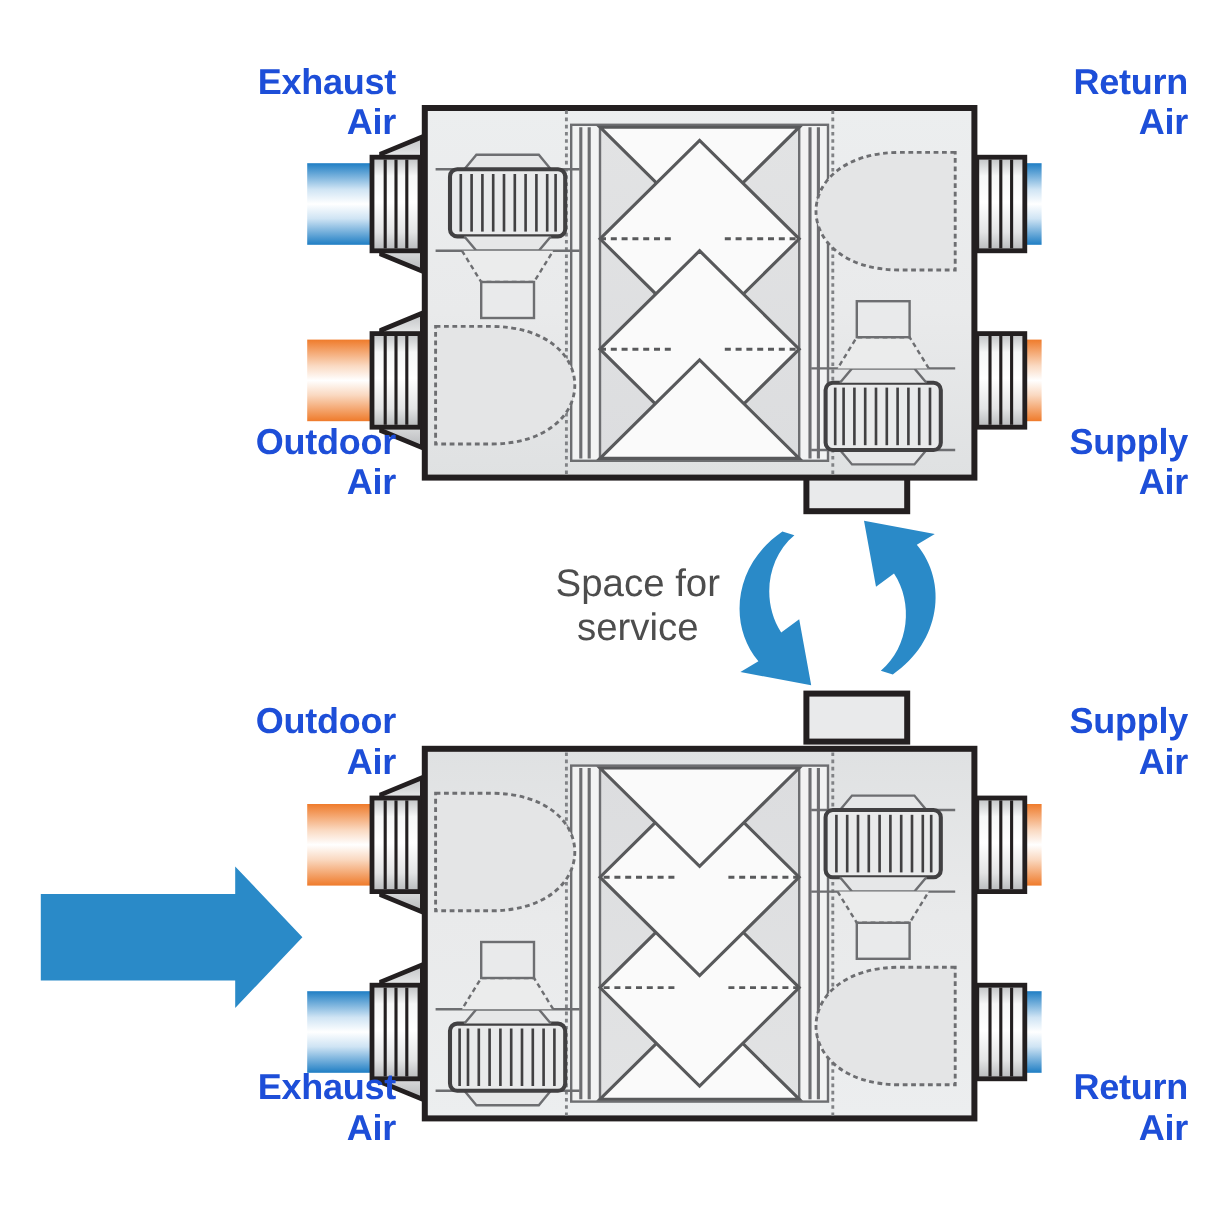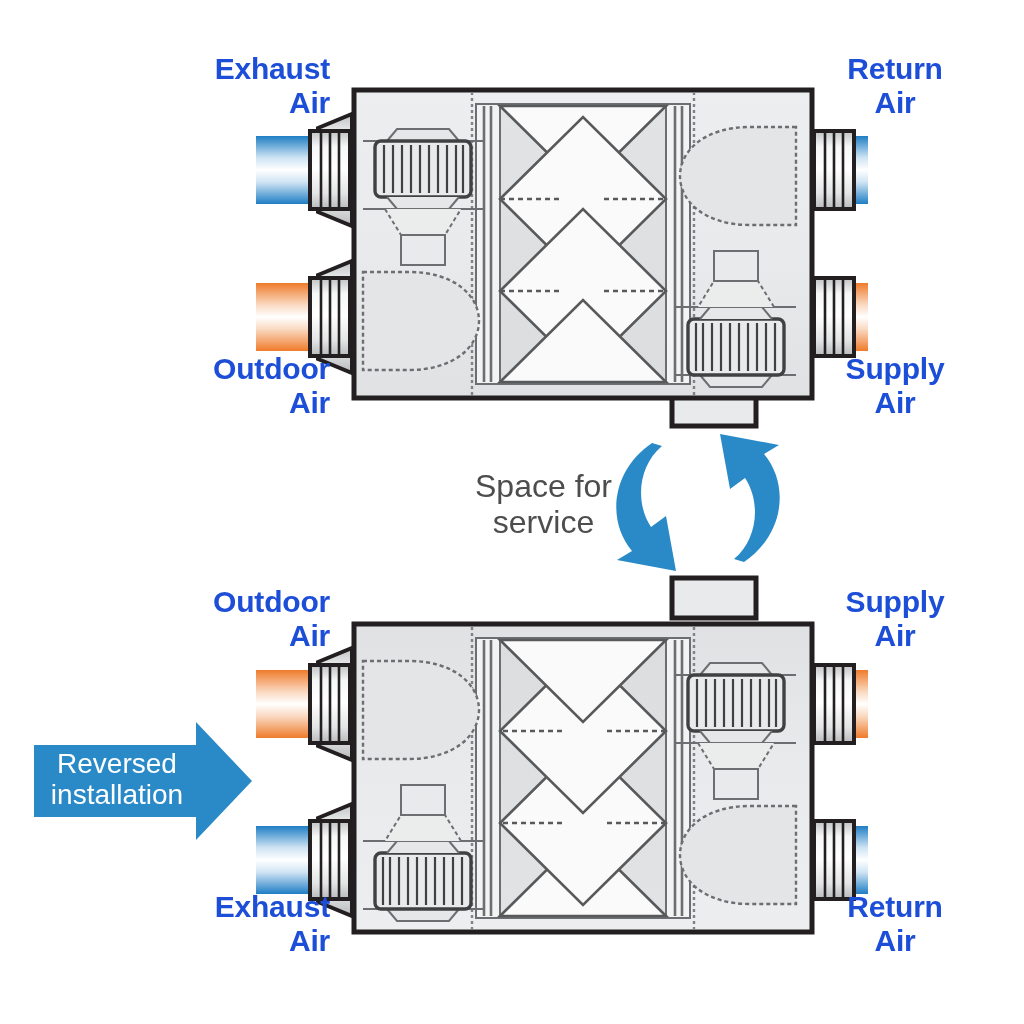--- a/index.html
+++ b/index.html
@@ -3,21 +3,21 @@
 <meta charset="utf-8">
 <style>
   html,body{margin:0;padding:0;background:#ffffff;}
   body{width:1024px;height:1024px;overflow:hidden;
        font-family:"Liberation Sans", sans-serif;}
   #stage{position:relative;width:1024px;height:1024px;background:#fff;}
   svg#diagram{position:absolute;left:0;top:0;width:1024px;height:1024px;display:block;}
   .lbl{position:absolute;color:#1d4ed8;font-size:30px;font-weight:700;
        line-height:1.12;letter-spacing:-0.2px;white-space:pre;}
   .lbl.r{text-align:right;}
-  .lbl.l{text-align:center;}
+  .lbl.l{text-align:right;}
   .svc{position:absolute;color:#4d4d4d;font-size:32px;font-weight:400;
        line-height:1.14;text-align:center;white-space:pre;}
   .revtxt{position:absolute;color:#ffffff;font-size:28px;font-weight:400;
           line-height:1.12;text-align:center;white-space:pre;}
 </style>
 </head>
 <body>
 
 <div id="stage">
 
@@ -221,25 +221,23 @@
 
 <div class="lbl l" style="left:800px;top:52px;width:190px;">Return
 Air</div>
 
 <div class="lbl r" style="left:130px;top:352px;width:200px;">Outdoor
 Air</div>
 
 <div class="lbl l" style="left:800px;top:352px;width:190px;">Supply
 Air</div>
 
-<div class="svc" style="left:436px;top:468px;width:215px;">Space for
+<div class="svc" style="left:424px;top:468px;width:215px;">Space for
 service</div>
 
-<div class="revtxt" style="left:34px;top:748px;width:166px;">Reversed
-installation</div>
 
 <div class="lbl r" style="left:130px;top:585px;width:200px;">Outdoor
 Air</div>
 
 <div class="lbl l" style="left:800px;top:585px;width:190px;">Supply
 Air</div>
 
 <div class="lbl r" style="left:150px;top:890px;width:180px;">Exhaust
 Air</div>
 

